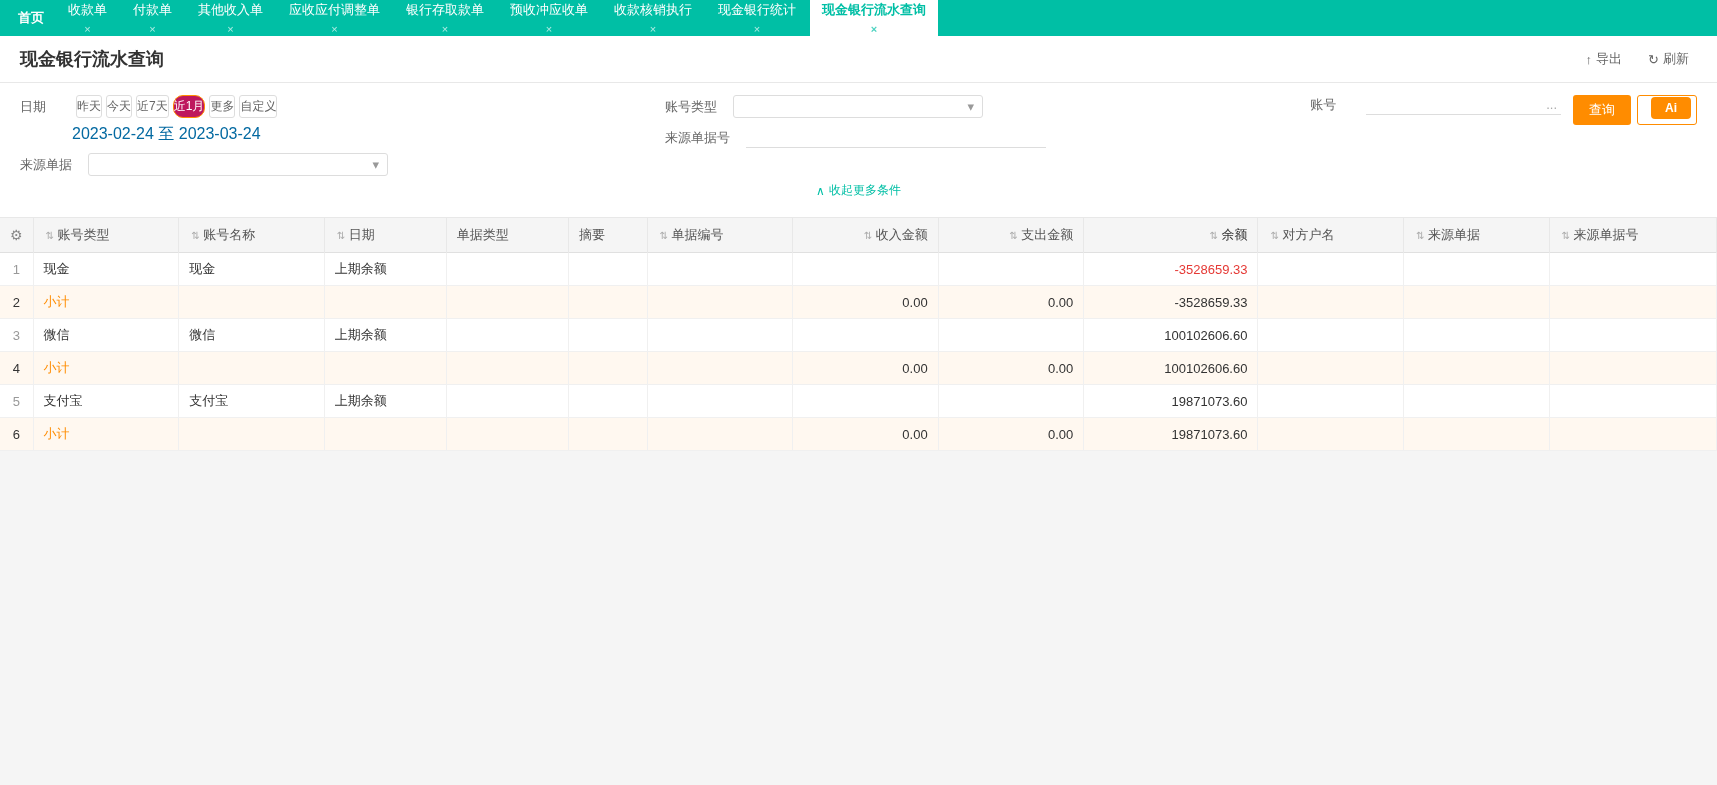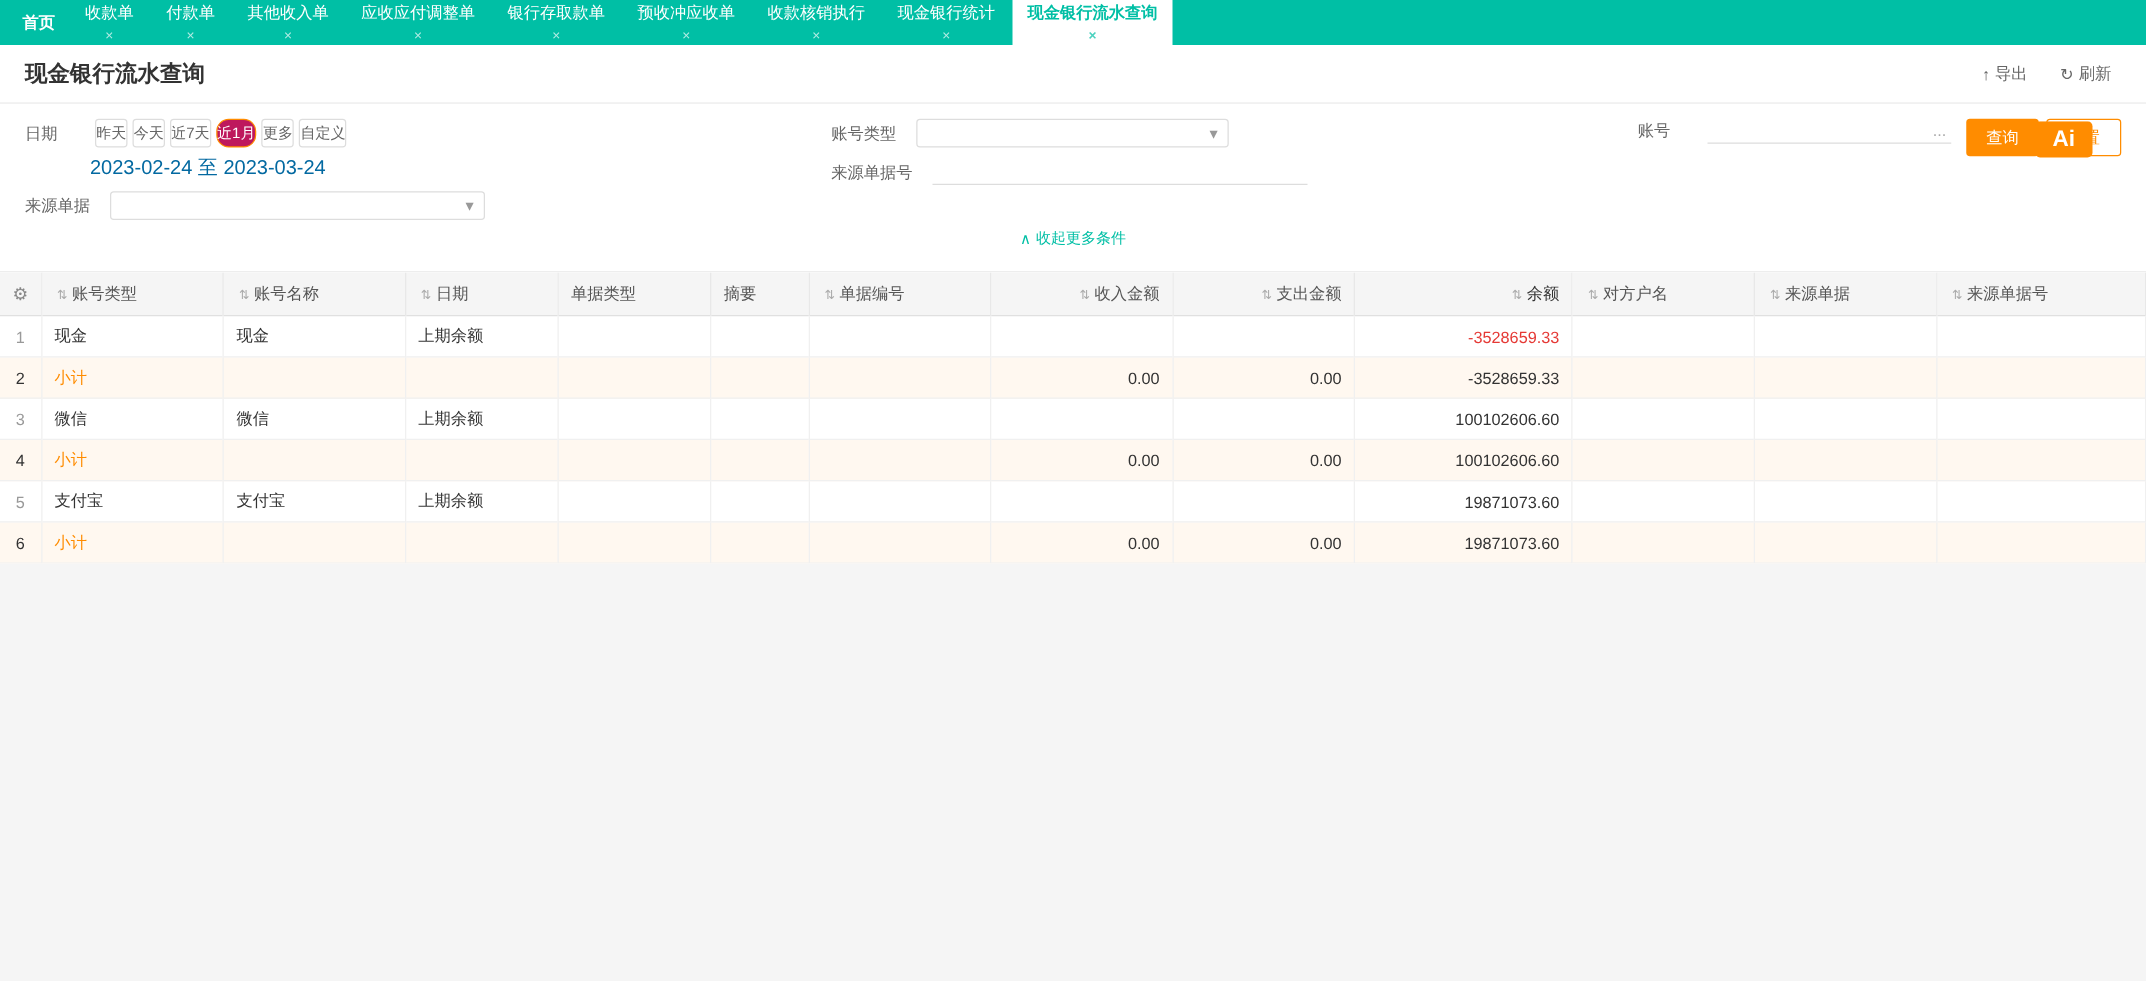--- a/index.html
+++ b/index.html
@@ -124,22 +124,22 @@
     .row-num { color: #999; text-align: center; }
     .row-type-orange { color: #ff8c00 !important; }
     .col-amount { text-align: right; }
     .col-balance { text-align: right; color: #333; }
     .neg-balance { color: #e53935; }
     .th-settings { width: 32px; text-align: center; cursor: pointer; }
     .gear-icon { color: #888; font-size: 14px; }
 
     
     .ai-badge {
-      position: fixed; top: 97px; right: 43px;
-      background: #ff8c00; color: #fff; font-size: 18px; font-weight: bold;
+      position: fixed; top: 97px; right: 26px;
+      background: #ff8c00; color: #fff; font-size: 12px; font-weight: bold;
       padding: 4px 14px; border-radius: 4px; cursor: pointer;
     }
   </style>
 </head>
 <body>
 
 <div class="top-nav">
   <div class="nav-home">首页</div>
   <div class="nav-tab">
     <span>收款单</span>

